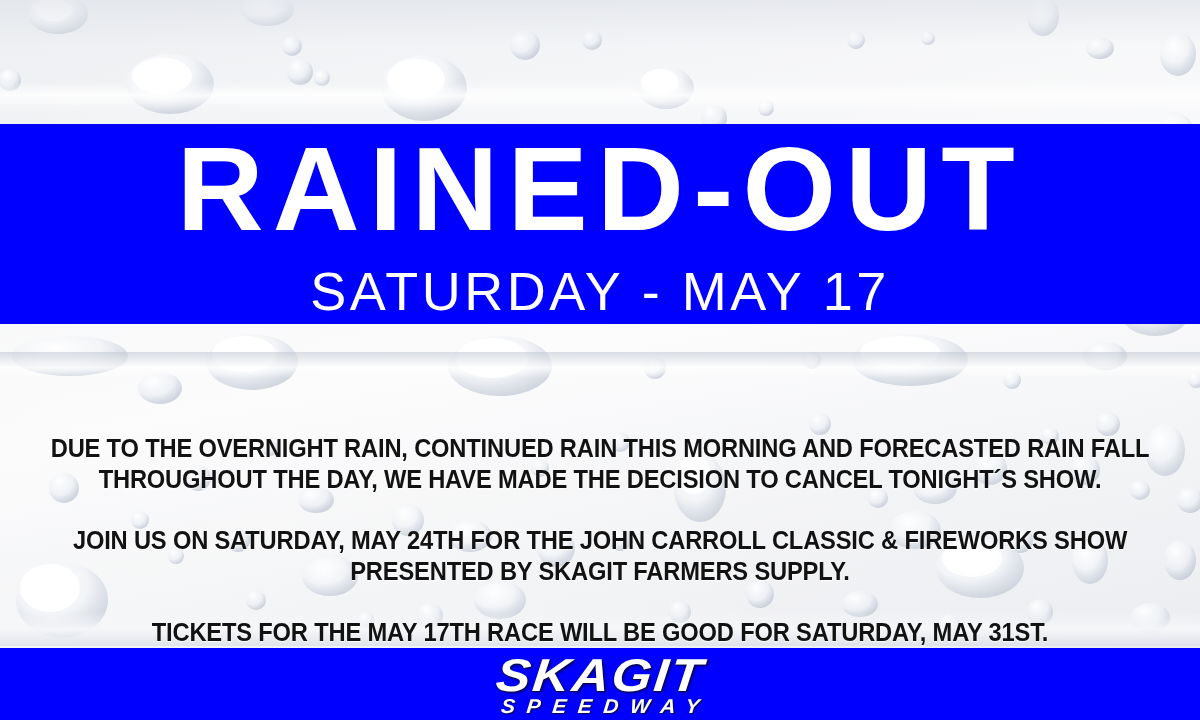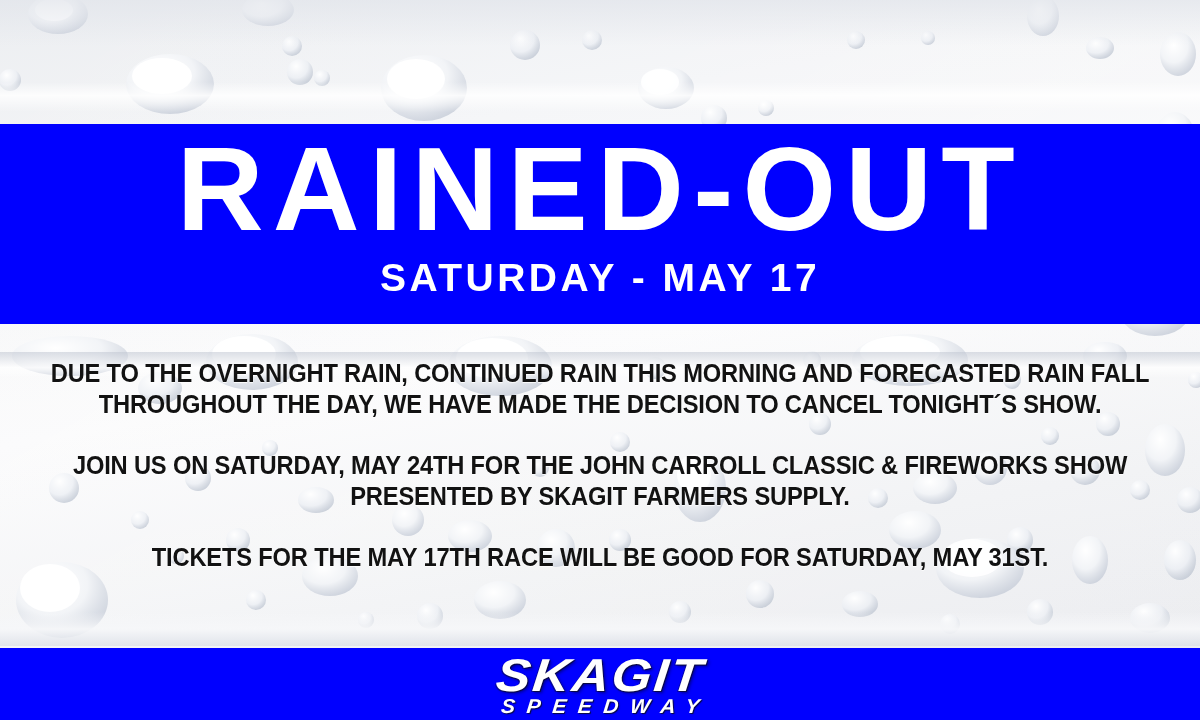--- a/index.html
+++ b/index.html
@@ -47,25 +47,25 @@
     font-size:118px;
     line-height:1;
     letter-spacing:9px;
     margin-top:6px;
     transform:scaleX(1.02);
     white-space:nowrap;
   }
   .subhead {
     color:#ffffff;
     font-family:"Liberation Sans", sans-serif;
-    font-weight:700;
-    font-size:39px;
+    font-weight:400;
+    font-size:54px;
     line-height:1;
     letter-spacing:3.5px;
-    margin-top:10px;
+    margin-top:16px;
     white-space:nowrap;
   }
 
   .bar-footer {
     position:absolute; left:0; top:648px; width:100%; height:72px;
     background:var(--blue,#0000ff);
     display:flex; flex-direction:column;
     align-items:center; justify-content:center;
     z-index:4;
   }
@@ -100,21 +100,21 @@
       1px 1px 0 rgba(10,10,60,.85),
       1px 1px 2px rgba(0,0,40,.45);
     white-space:nowrap;
   }
 
   
   .body-copy {
     position:absolute; left:0; top:348px; width:100%; height:300px;
     z-index:3;
     display:flex; flex-direction:column;
-    align-items:center; justify-content:flex-start;
+    align-items:center; justify-content:flex-end;
     padding-top:10px;
   }
   .para {
     width:100%;
     text-align:center;
     color:#121212;
     font-family:"Liberation Sans", sans-serif;
     font-weight:700;
     font-size:25.5px;
     line-height:31px;

